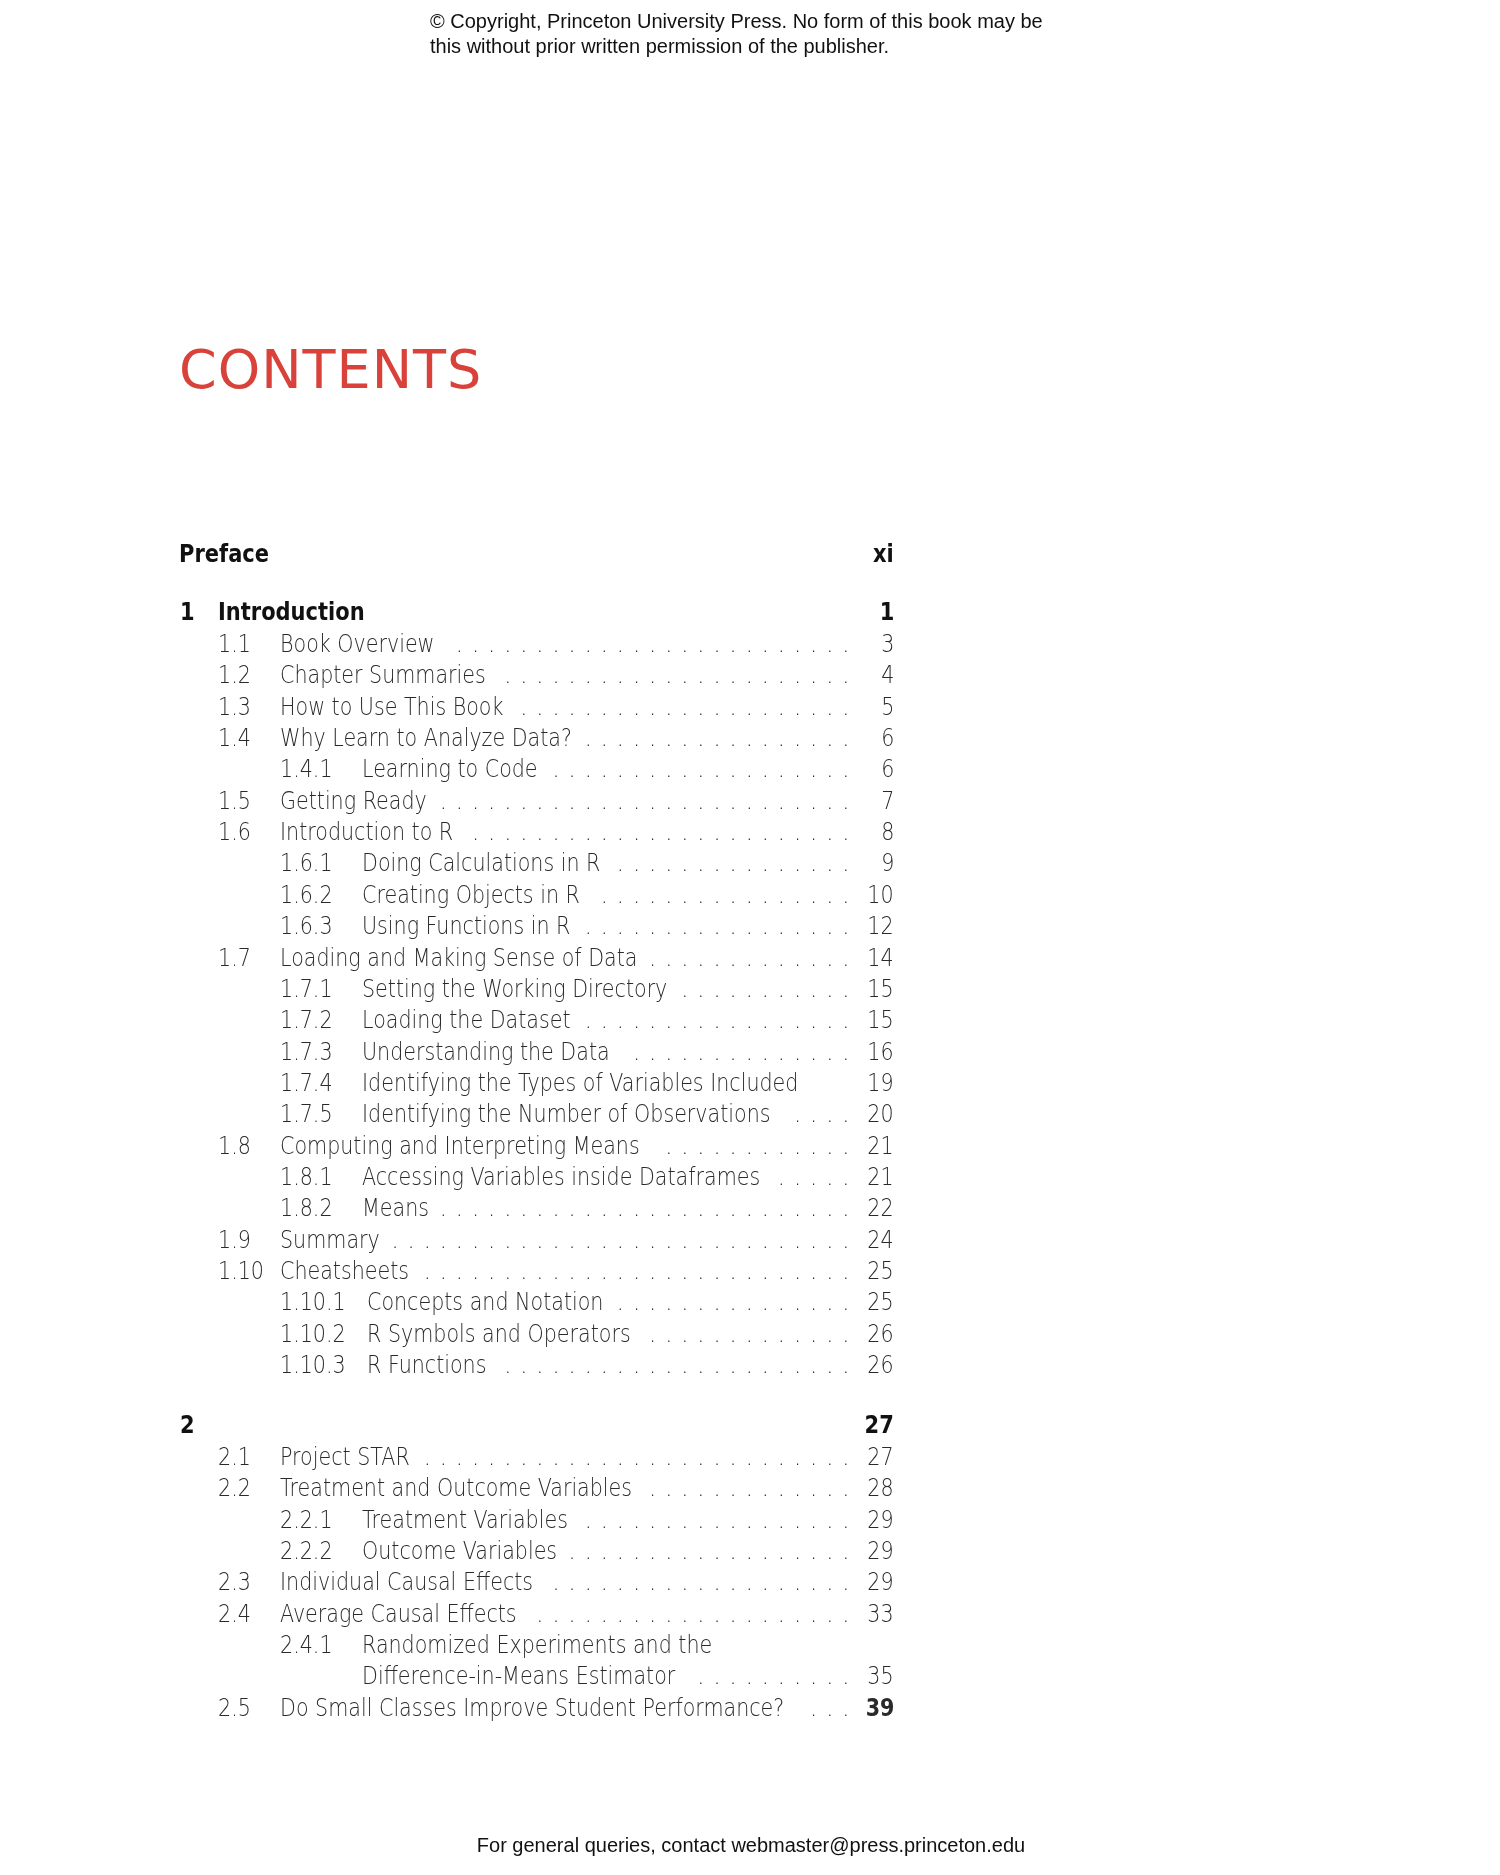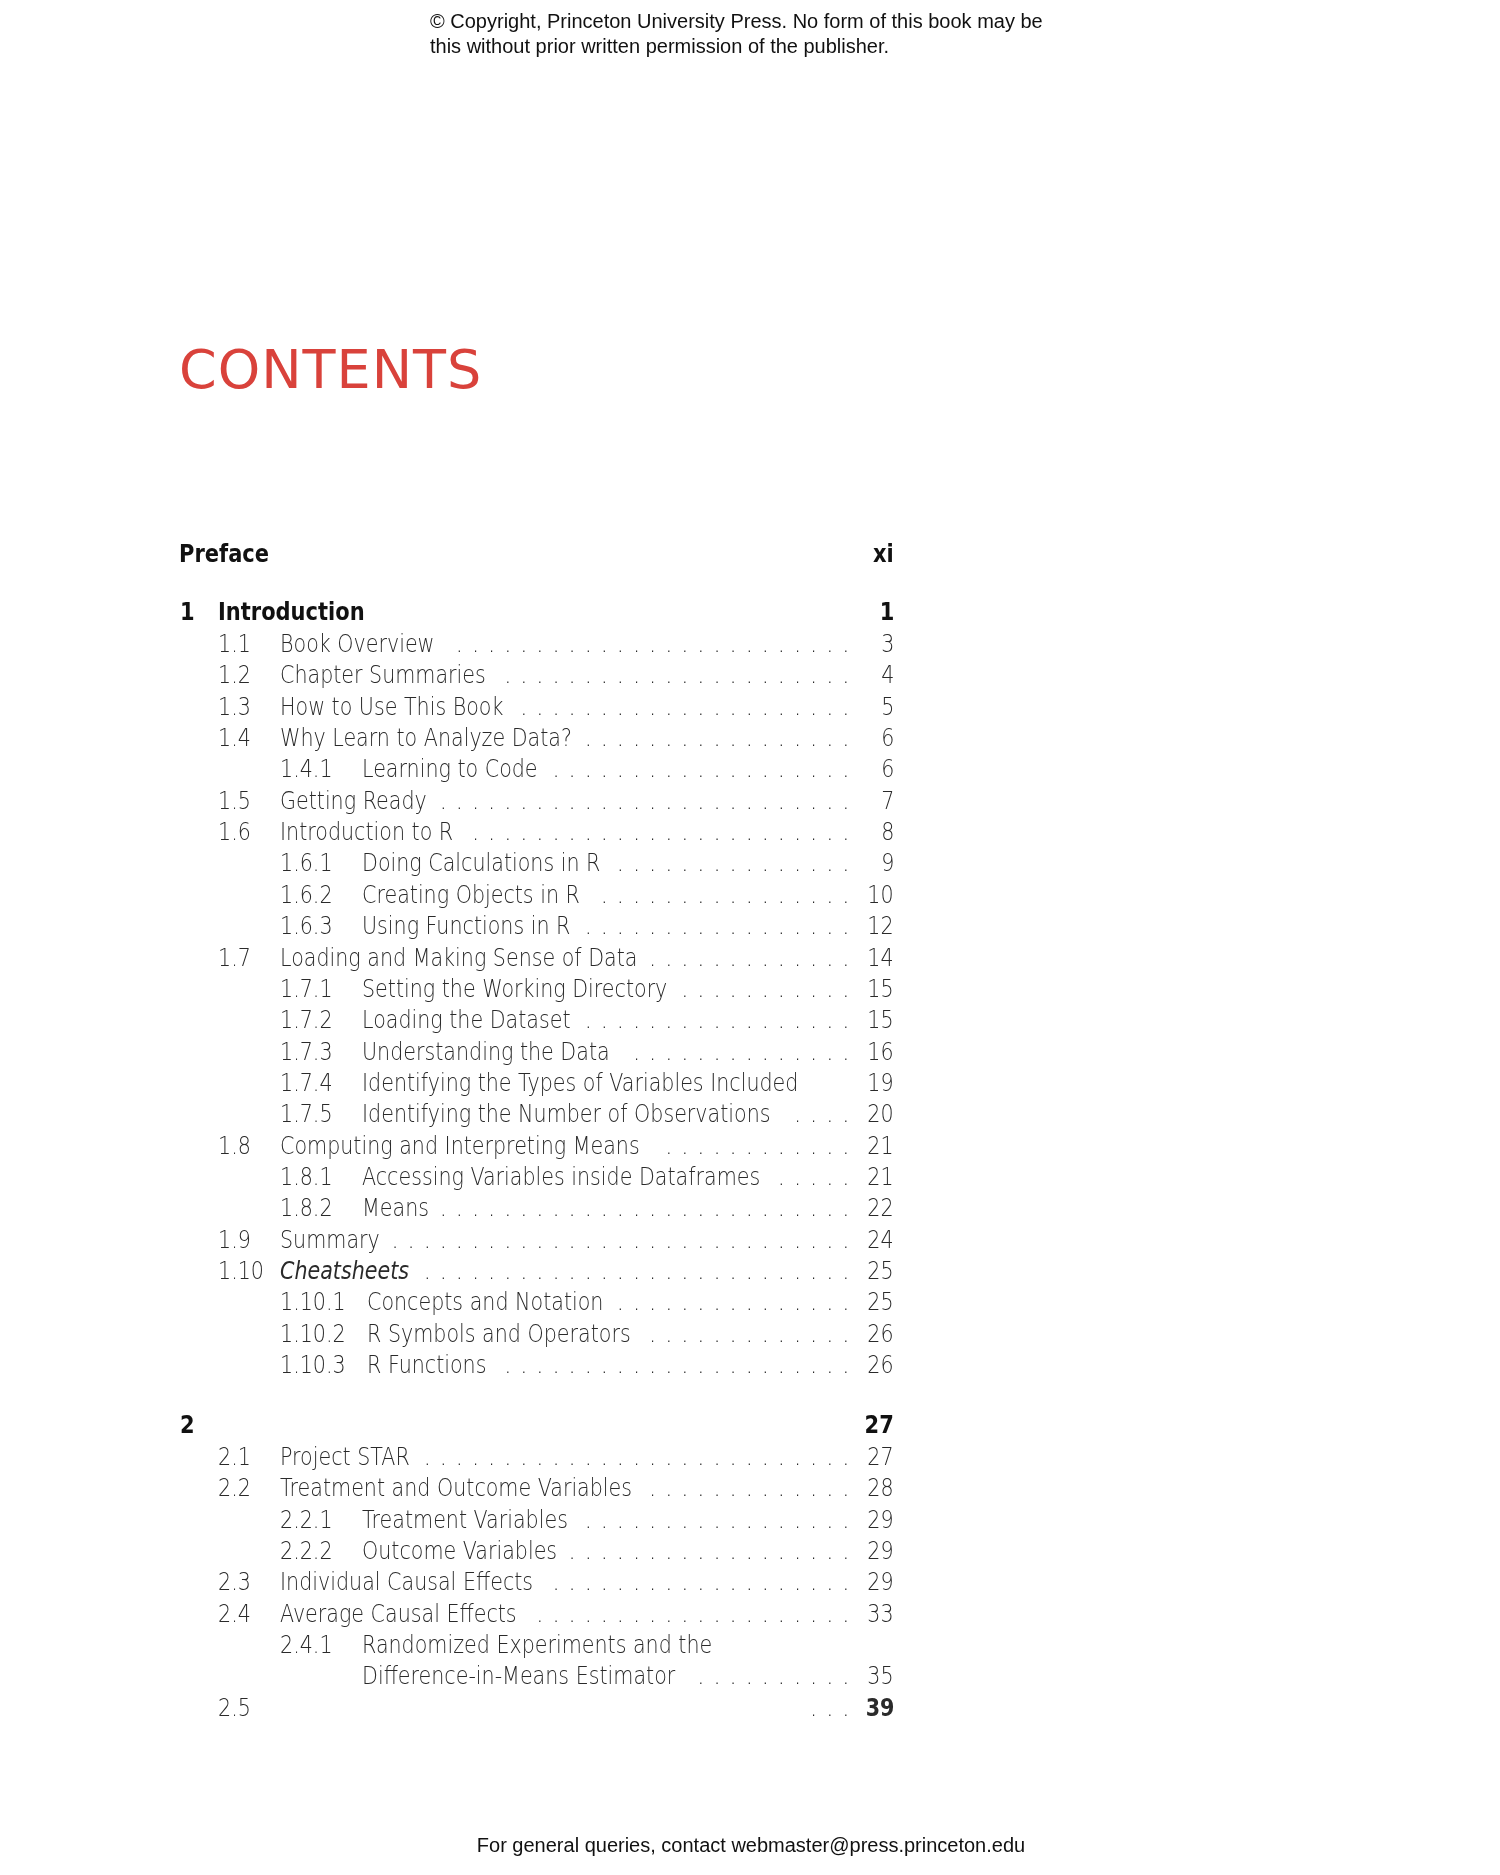--- a/index.html
+++ b/index.html
@@ -473,21 +473,21 @@
       <span style="position: absolute; left: 745.4px; bottom: 0px; line-height: 30px;">.</span>
       <span style="position: absolute; left: 761.5px; bottom: 0px; line-height: 30px;">.</span>
       <span style="position: absolute; left: 777.6px; bottom: 0px; line-height: 30px;">.</span>
       <span style="position: absolute; left: 793.7px; bottom: 0px; line-height: 30px;">.</span>
       <span style="position: absolute; left: 809.8px; bottom: 0px; line-height: 30px;">.</span>
       <span style="position: absolute; left: 825.9px; bottom: 0px; line-height: 30px;">.</span>
       <span style="position: absolute; left: 842px; bottom: 0px; line-height: 30px;">.</span>
     </div>
     <div class="row" style="top: 1256px;">
       <span class="num" style="left: 218px;"><span class="sq">1.10</span></span>
-      <span class="ttl" style="left: 280px; font-style: italic;"><span class="sq">Cheatsheets</span></span>
+      <span class="ttl" style="left: 280px;"><span class="sq">Cheatsheets</span></span>
       <span class="page" style="right: 606px;"><span class="sq" style="transform-origin: right bottom;">25</span></span>
       <span style="position: absolute; left: 423.4px; bottom: 0px; line-height: 30px;">.</span>
       <span style="position: absolute; left: 439.5px; bottom: 0px; line-height: 30px;">.</span>
       <span style="position: absolute; left: 455.6px; bottom: 0px; line-height: 30px;">.</span>
       <span style="position: absolute; left: 471.7px; bottom: 0px; line-height: 30px;">.</span>
       <span style="position: absolute; left: 487.8px; bottom: 0px; line-height: 30px;">.</span>
       <span style="position: absolute; left: 503.9px; bottom: 0px; line-height: 30px;">.</span>
       <span style="position: absolute; left: 520px; bottom: 0px; line-height: 30px;">.</span>
       <span style="position: absolute; left: 536.1px; bottom: 0px; line-height: 30px;">.</span>
       <span style="position: absolute; left: 552.2px; bottom: 0px; line-height: 30px;">.</span>
@@ -736,20 +736,21 @@
       <span style="position: absolute; left: 745.4px; bottom: 0px; line-height: 30px;">.</span>
       <span style="position: absolute; left: 761.5px; bottom: 0px; line-height: 30px;">.</span>
       <span style="position: absolute; left: 777.6px; bottom: 0px; line-height: 30px;">.</span>
       <span style="position: absolute; left: 793.7px; bottom: 0px; line-height: 30px;">.</span>
       <span style="position: absolute; left: 809.8px; bottom: 0px; line-height: 30px;">.</span>
       <span style="position: absolute; left: 825.9px; bottom: 0px; line-height: 30px;">.</span>
       <span style="position: absolute; left: 842px; bottom: 0px; line-height: 30px;">.</span>
     </div>
     <div class="row" style="top: 1692.8px;">
       <span class="num" style="left: 218px;"><span class="sq">2.5</span></span>
+      <span class="ttl" style="left: 280px;"><span class="sq">Do Small Classes Improve Student Performance?</span></span>
       <span class="page" style="right: 606px; font-weight: bold;"><span class="sq" style="transform-origin: right bottom;">39</span></span>
       <span style="position: absolute; left: 809.8px; bottom: 0px; line-height: 30px;">.</span>
       <span style="position: absolute; left: 825.9px; bottom: 0px; line-height: 30px;">.</span>
       <span style="position: absolute; left: 842px; bottom: 0px; line-height: 30px;">.</span>
     </div>
   </div>
 
 <div class="footer">
   <span>For general queries, contact webmaster@press.princeton.edu</span>
 </div>

